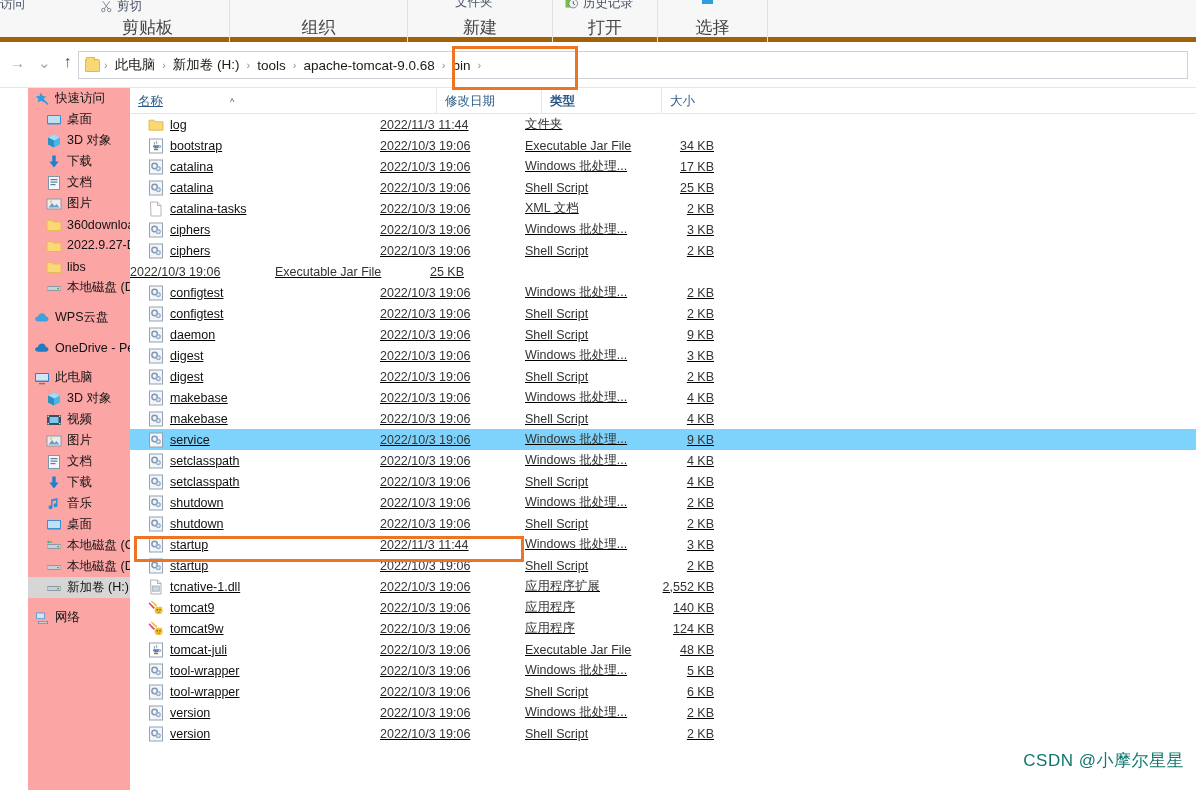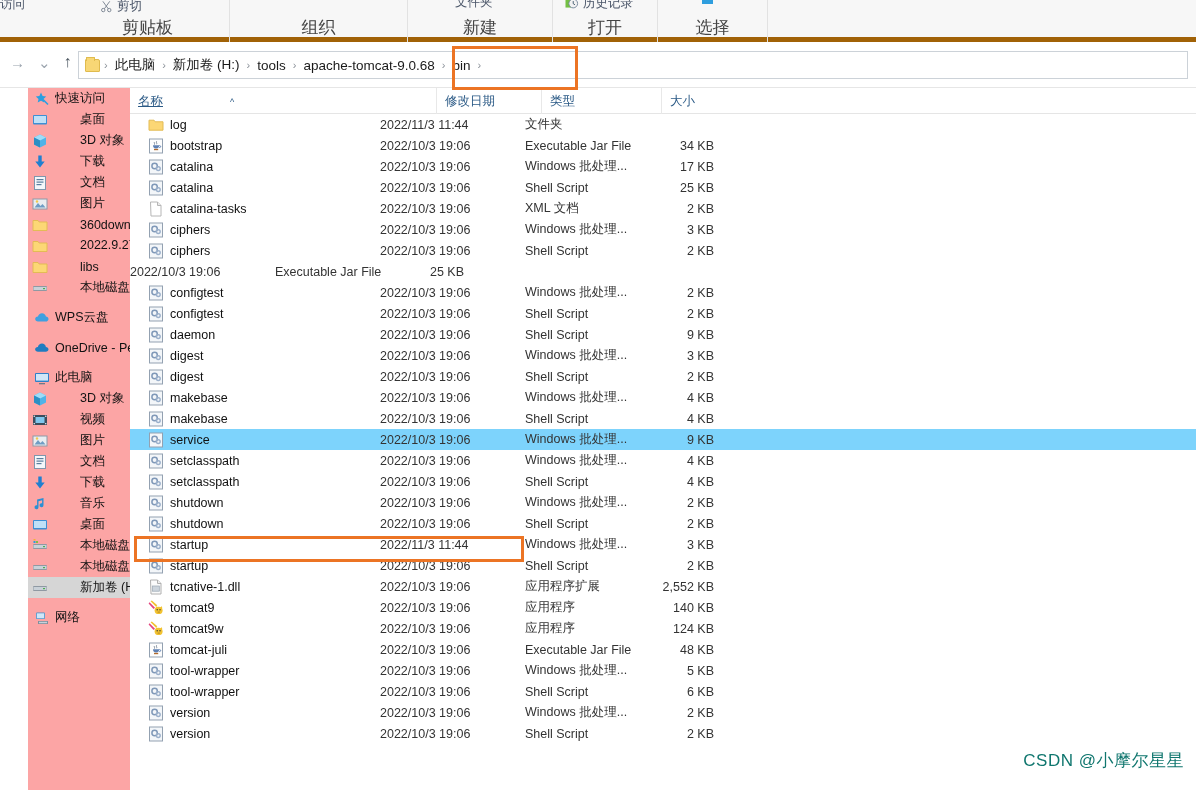--- a/index.html
+++ b/index.html
@@ -69,42 +69,42 @@
 
   
   .sidebar {
     position: absolute; left: 0; top: 88px; width: 129px; height: 702px;
     background: #fca5a5; border-right: 1px solid #e3e3e3; overflow: hidden; margin-left: 28px;
   }
   .nav-row {
     height: 21px; display: flex; align-items: center; position: relative;
     padding-left: 6px; font-size: 12.5px; color: #121212; white-space: nowrap;
   }
-  .nav-row.indent1 { padding-left: 4px; gap: 27px; }
+  .nav-row.indent1 { padding-left: 18px; }
   .nav-row.sel { background: #d6d6d6; }
   .nav-row .lbl { overflow: hidden; }
   .nav-ico { width: 16px; height: 16px; margin-right: 5px; flex: none; position: relative; }
   .pin { position: absolute; right: 7px; top: 5px; width: 10px; height: 11px; opacity: .55; }
   .gap { height: 9px; }
 
   
   .filepane { position: absolute; left: 130px; top: 88px; width: 1066px; height: 702px; background: #fff; }
   .colhdr {
     position: relative; height: 26px; border-bottom: 1px solid #e5e5e5; background: #fff;
   }
   .ch {
     position: absolute; top: 0; height: 26px; line-height: 26px;
     font-size: 12.5px; color: #2b5a86; padding-left: 8px;
     border-left: 1px solid #e8e8e8;
   }
   .ch.first { border-left: none; }
   .sortcaret {
     position: absolute; left: 100px; top: 1px; font-size: 9px; color: #2b5a86;
   }
-  .rows { position: relative; }
+  .rows { position: relative; text-decoration: underline; }
   .row {
     position: relative; height: 21px; display: flex; align-items: center;
     font-size: 12.5px; color: #111;
   }
   .row.hover { background: #7dd3fc; }
   .c-name { position: relative; width: 250px; display: flex; align-items: center; padding-left: 18px; }
   .c-date { width: 145px; color: #333; }
   .c-type { width: 115px; color: #333; }
   .c-size { width: 80px; text-align: right; color: #333; padding-right: 6px; }
   .fico { width: 16px; height: 16px; margin-right: 6px; flex: none; position: relative; }
@@ -414,21 +414,21 @@
   <div class="filepane">
 
     <div class="colhdr">
       <div class="ch first" style="left:0;width:265px;text-decoration:underline;">
         <span>名称</span>
         <span class="sortcaret">^</span>
       </div>
       <div class="ch" style="left:265px;width:146px;margin-left:41px;">
         <span>修改日期</span>
       </div>
-      <div class="ch" style="left:411px;width:120px;">
+      <div class="ch" style="left:411px;width:120px;font-weight:bold;">
         <span>类型</span>
       </div>
       <div class="ch" style="left:531px;width:85px;">
         <span>大小</span>
       </div>
     </div>
 
     <div class="rows" id="rows-container">
         <div class="row">
           <div class="c-name">

